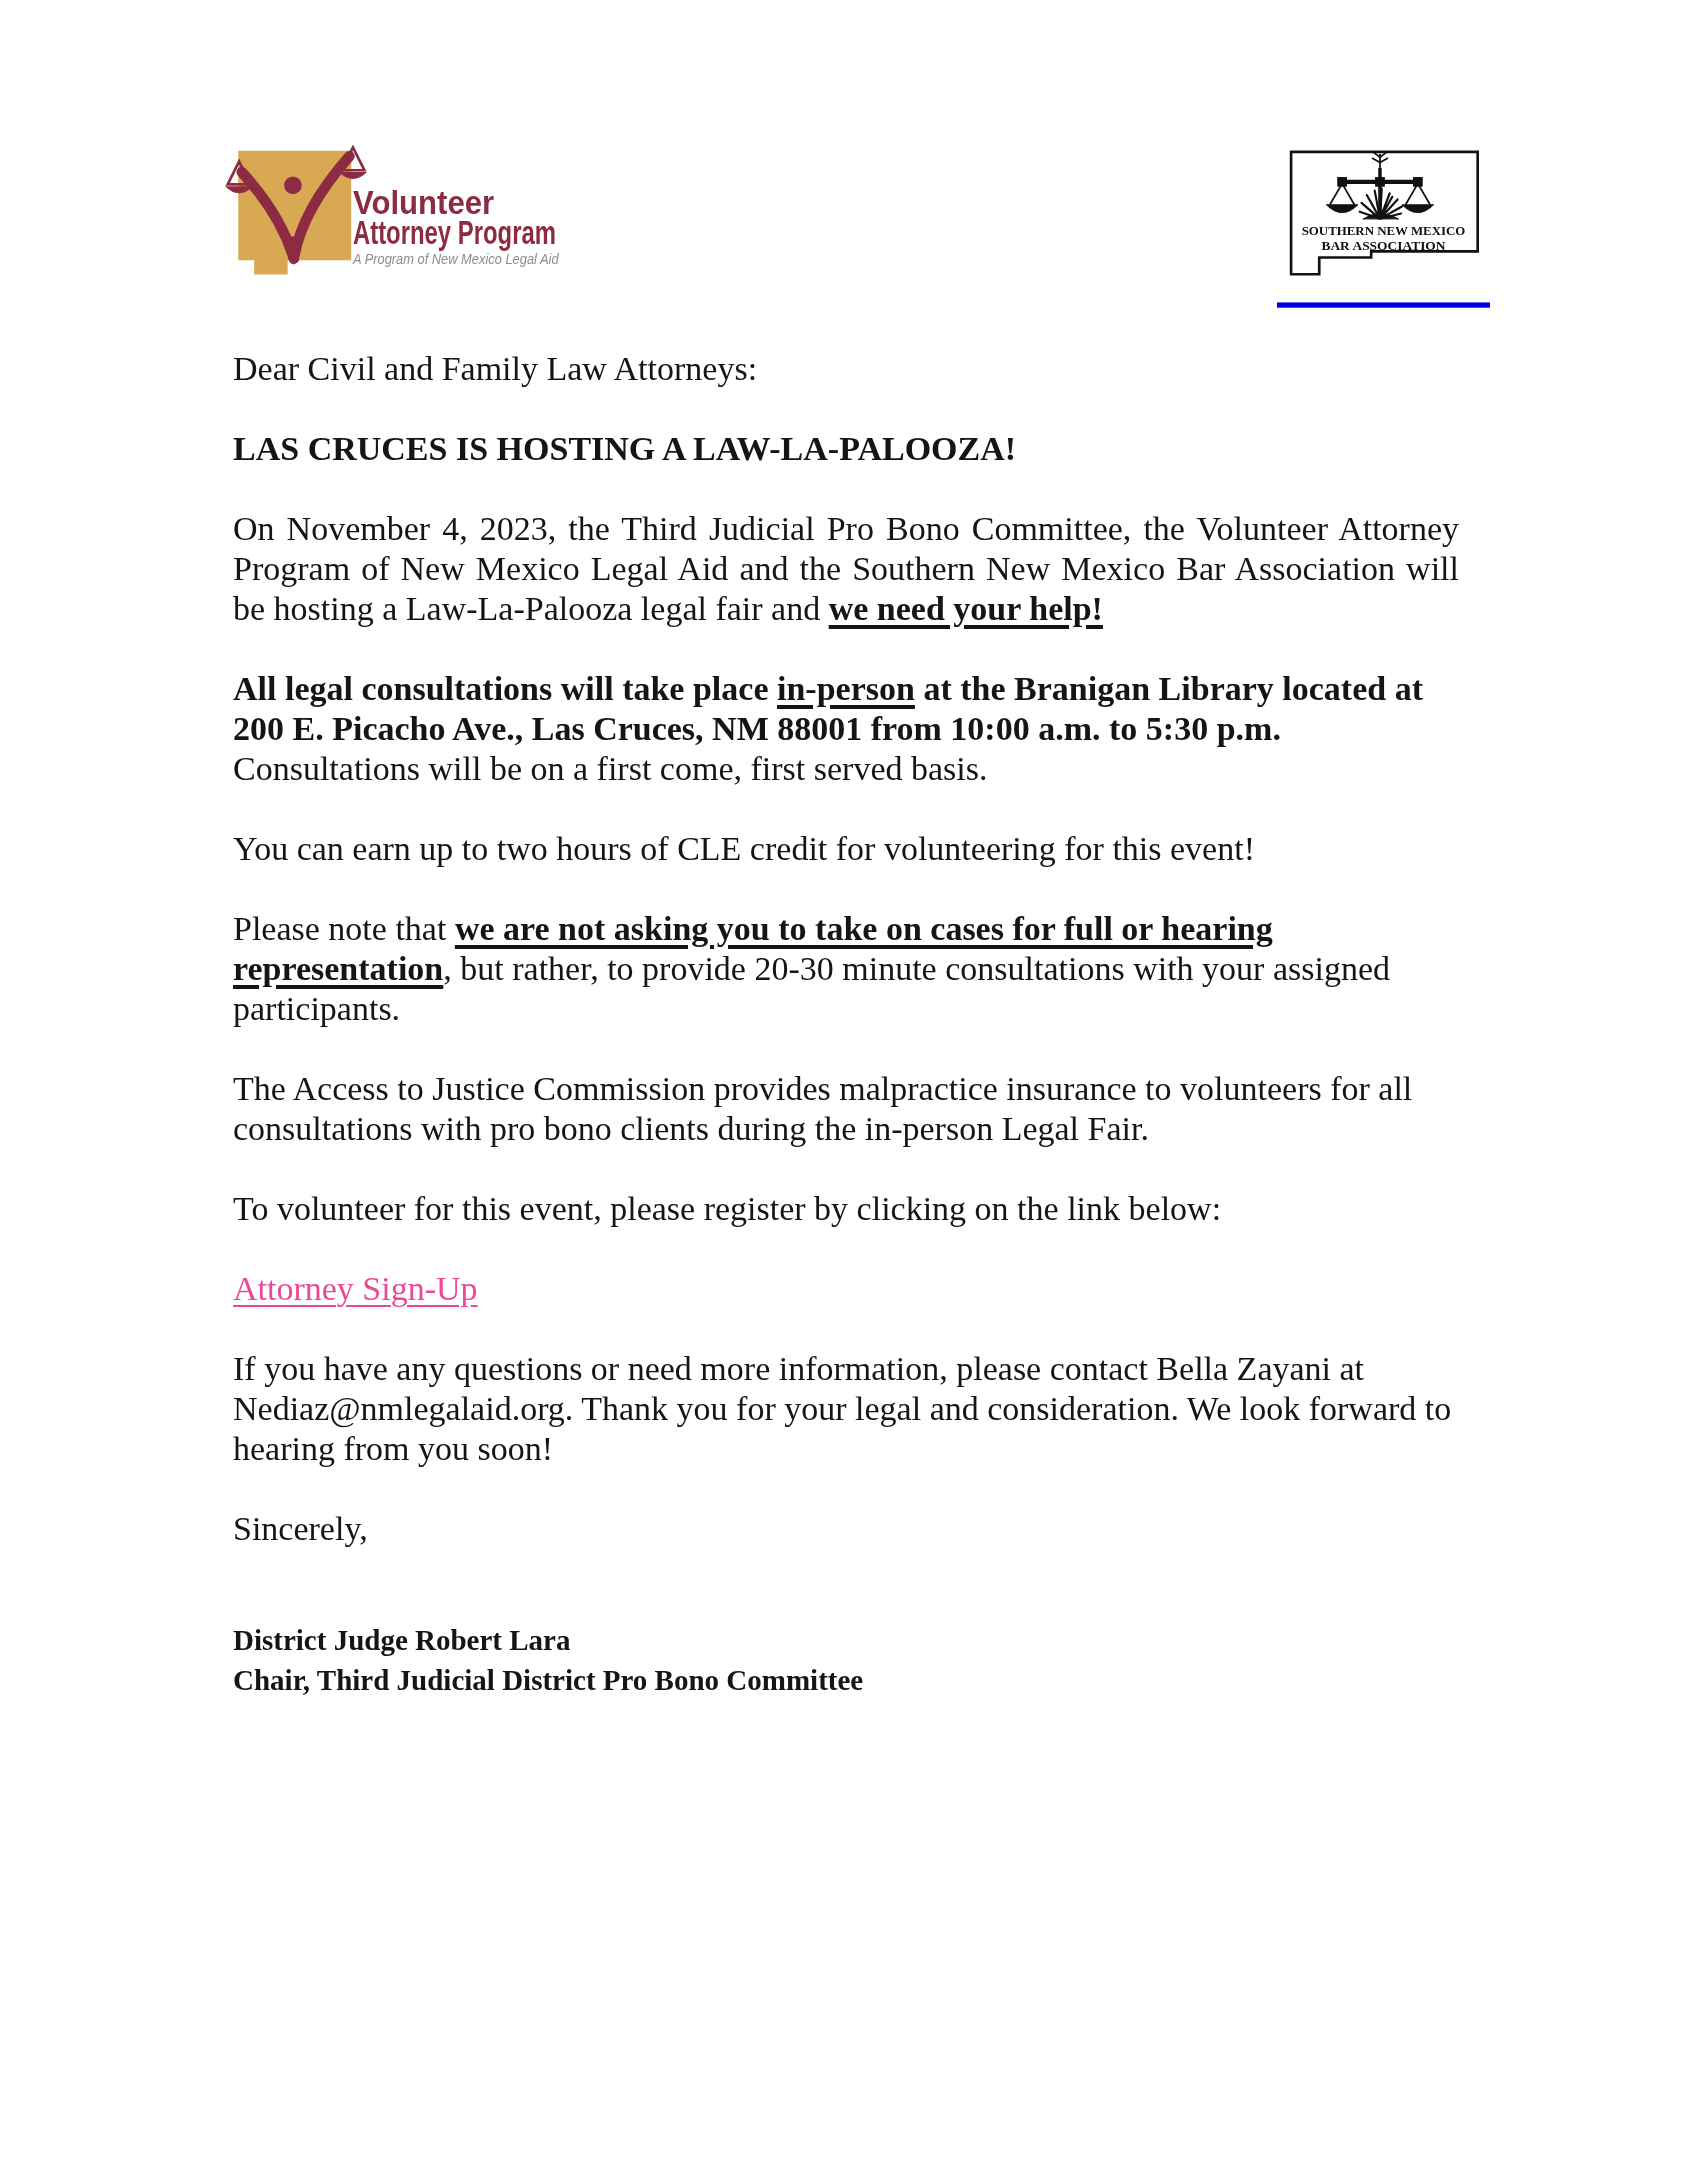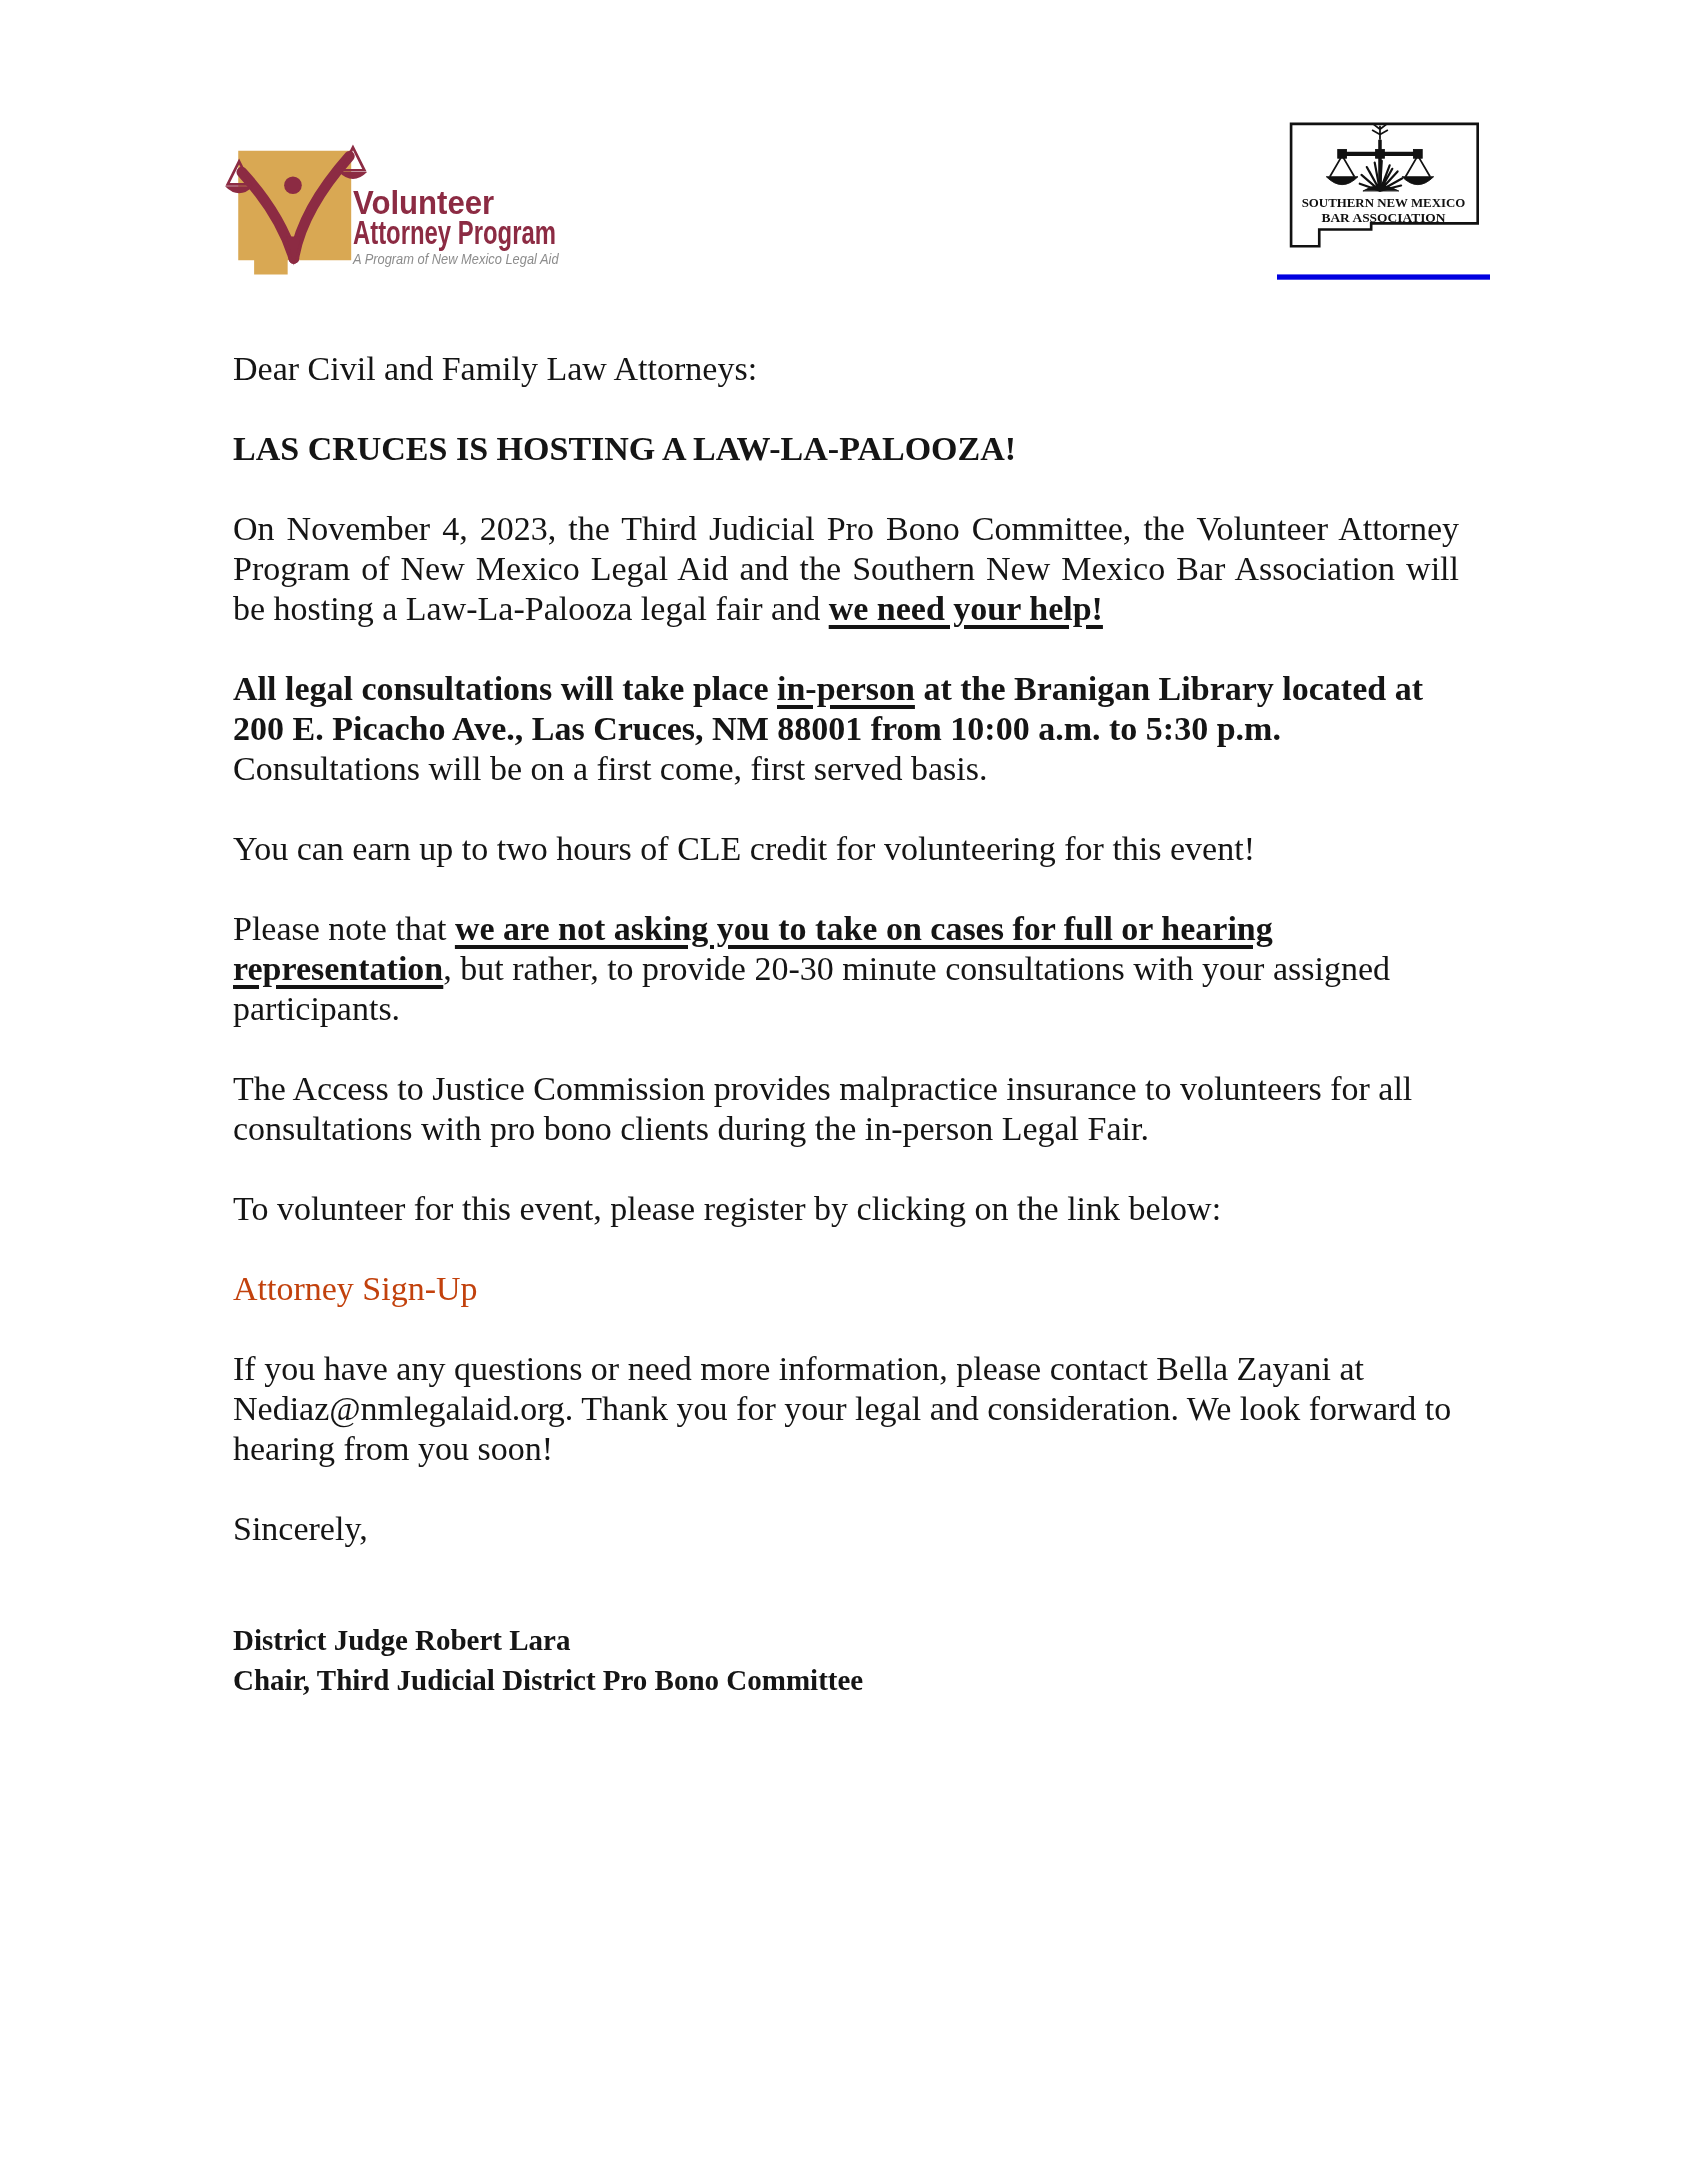--- a/index.html
+++ b/index.html
@@ -7,38 +7,39 @@
     position: relative;
     width: 1688px;
     height: 2183px;
     background: #ffffff;
     font-family: "Liberation Serif", "DejaVu Serif", serif;
     color: #151515;
     overflow: hidden;
   }
   .letter-header { position: relative; height: 300px; }
   .vap-logo  { position: absolute; left: 210px; top: 126px; width: 353px; height: 168px; }
-  .snmba-logo{ position: absolute; left: 1277px; top: 120px; width: 213px; height: 168px; }
+  .snmba-logo{ position: absolute; left: 1277px; top: 148px; width: 213px; height: 168px; }
   .letter-body { padding: 0 229px 0 233px; }
   .letter-body p, .letter-body .line {
     font-size: 34px;
     line-height: 40px;
     margin: 0 0 40px 0;
   }
   .first { margin-top: 49px !important; }
   .just { text-align: justify; }
   b { font-weight: bold; }
   .headline { font-weight: bold; }
   .u {
     text-decoration: underline;
     text-decoration-thickness: 3.5px;
     text-underline-offset: 5.3px;
   }
   .signup-link {
-    color: #c2410c;
+    color: #ec4899;
+    text-decoration: underline;
     text-decoration-thickness: 2.2px;
     text-underline-offset: 5.3px;
     cursor: pointer;
   }
   .closing { margin-bottom: 71px !important; }
   .sig-line {
     font-size: 29px;
     line-height: 40px;
     font-weight: bold;
     margin: 0;

